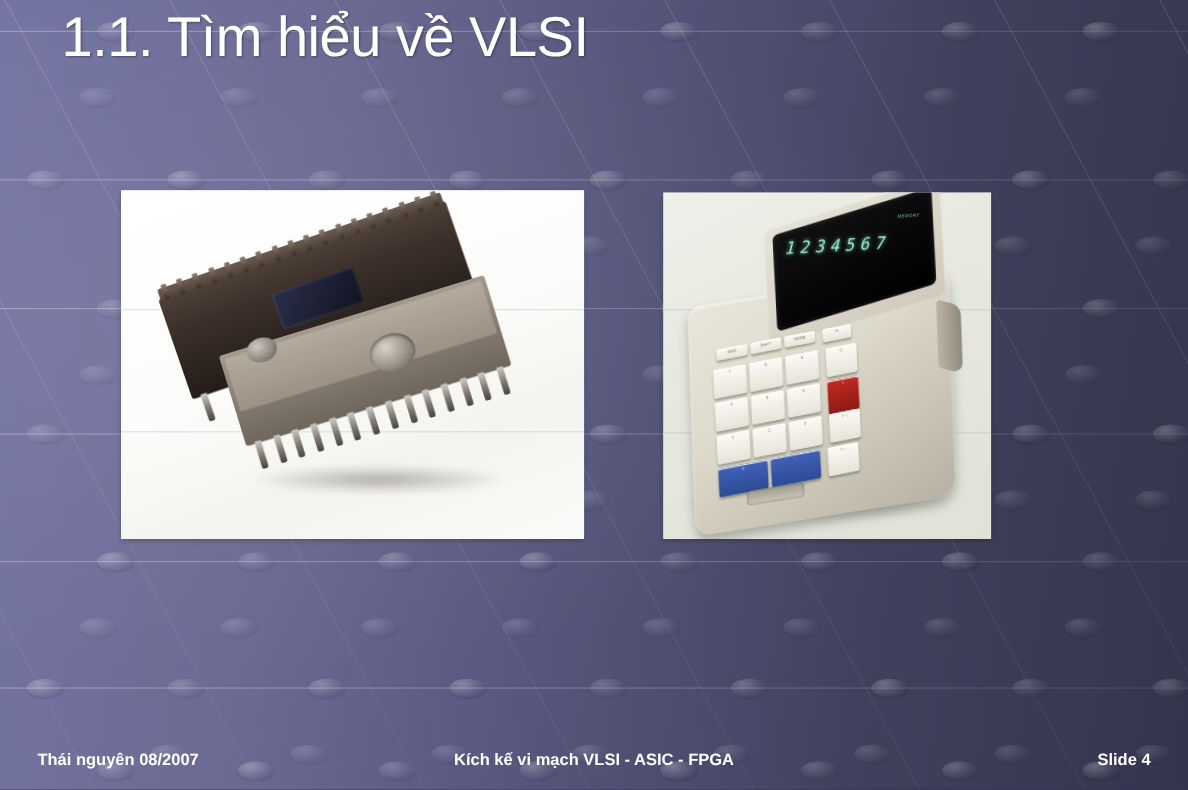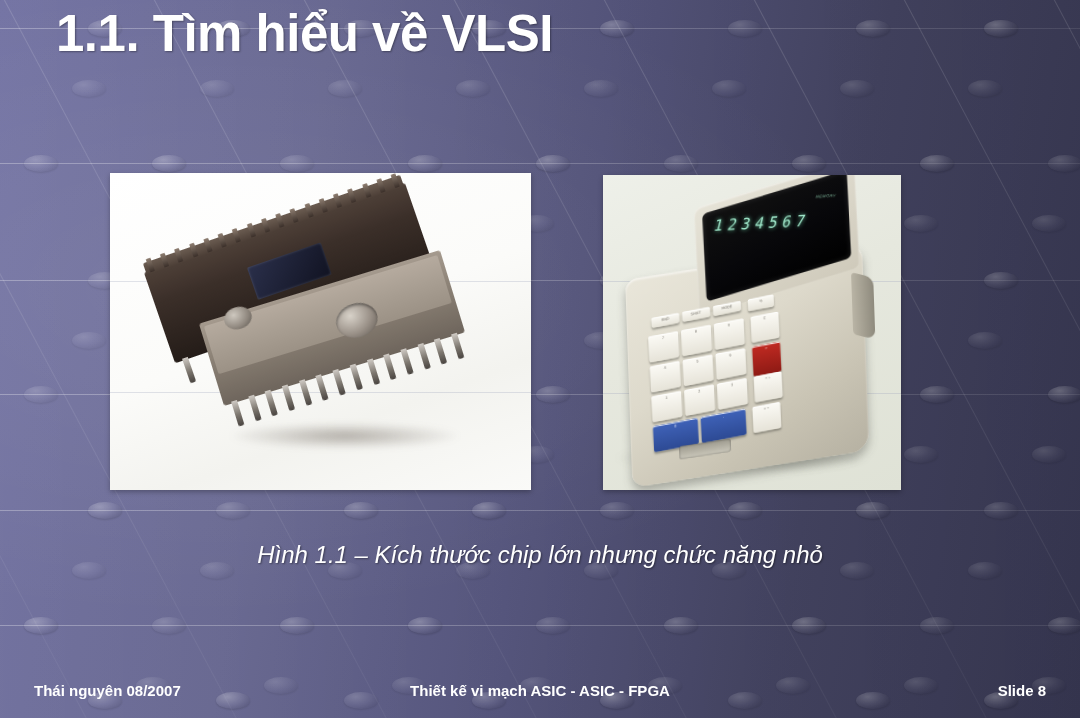--- a/index.html
+++ b/index.html
@@ -41,21 +41,21 @@
     filter:blur(0.4px);
   }
   .bg-vign {
     background:radial-gradient(ellipse at 18% 40%, rgba(255,255,255,0.07), rgba(255,255,255,0) 55%),
                linear-gradient(to right, rgba(255,255,255,0.05), rgba(0,0,0,0) 40%, rgba(0,0,0,0.10) 100%);
   }
 
   
   .title {
     position:absolute; left:56px; top:4px;
-    font-size:51px; font-weight:bold; color:#ffffff;
+    font-size:51px; font-weight:normal; color:#ffffff;
     letter-spacing:-0.5px;
     text-shadow:1px 1px 2px rgba(0,0,0,0.35);
     white-space:nowrap;
   }
 
   
   .fig { position:absolute; overflow:hidden; box-shadow:0 2px 5px rgba(0,0,0,0.28); }
   .fig-chips { left:110px; top:173px; width:421px; height:317px; background:#fdfdfb; }
   .fig-calc  { left:603px; top:175px; width:298px; height:315px; background:#e7e9df; }
 
@@ -484,22 +484,21 @@
           <div class="key blue" style="width:45px;height:26px">.</div>
           <div class="key" style="width:28px;height:26px;margin-left:4px">+ −</div>
         </div>
       </div>
 
       <div class="calc-plate"></div>
     </div>
   </div>
 
   <div class="caption">
-    <div>Hình 1.1 – Kích thước chip lớn nhưng chức năng nhỏ</div>
   </div>
 
   <div class="footer">
     <div class="left">Thái nguyên 08/2007</div>
-    <div class="center">Thiết kế vi mạch ASIC - ASIC - FPGA</div>
-    <div class="right">Slide 8</div>
+    <div class="center">Kích kế vi mạch VLSI - ASIC - FPGA</div>
+    <div class="right">Slide 4</div>
   </div>
 
 </div>
 
 </body></html>

